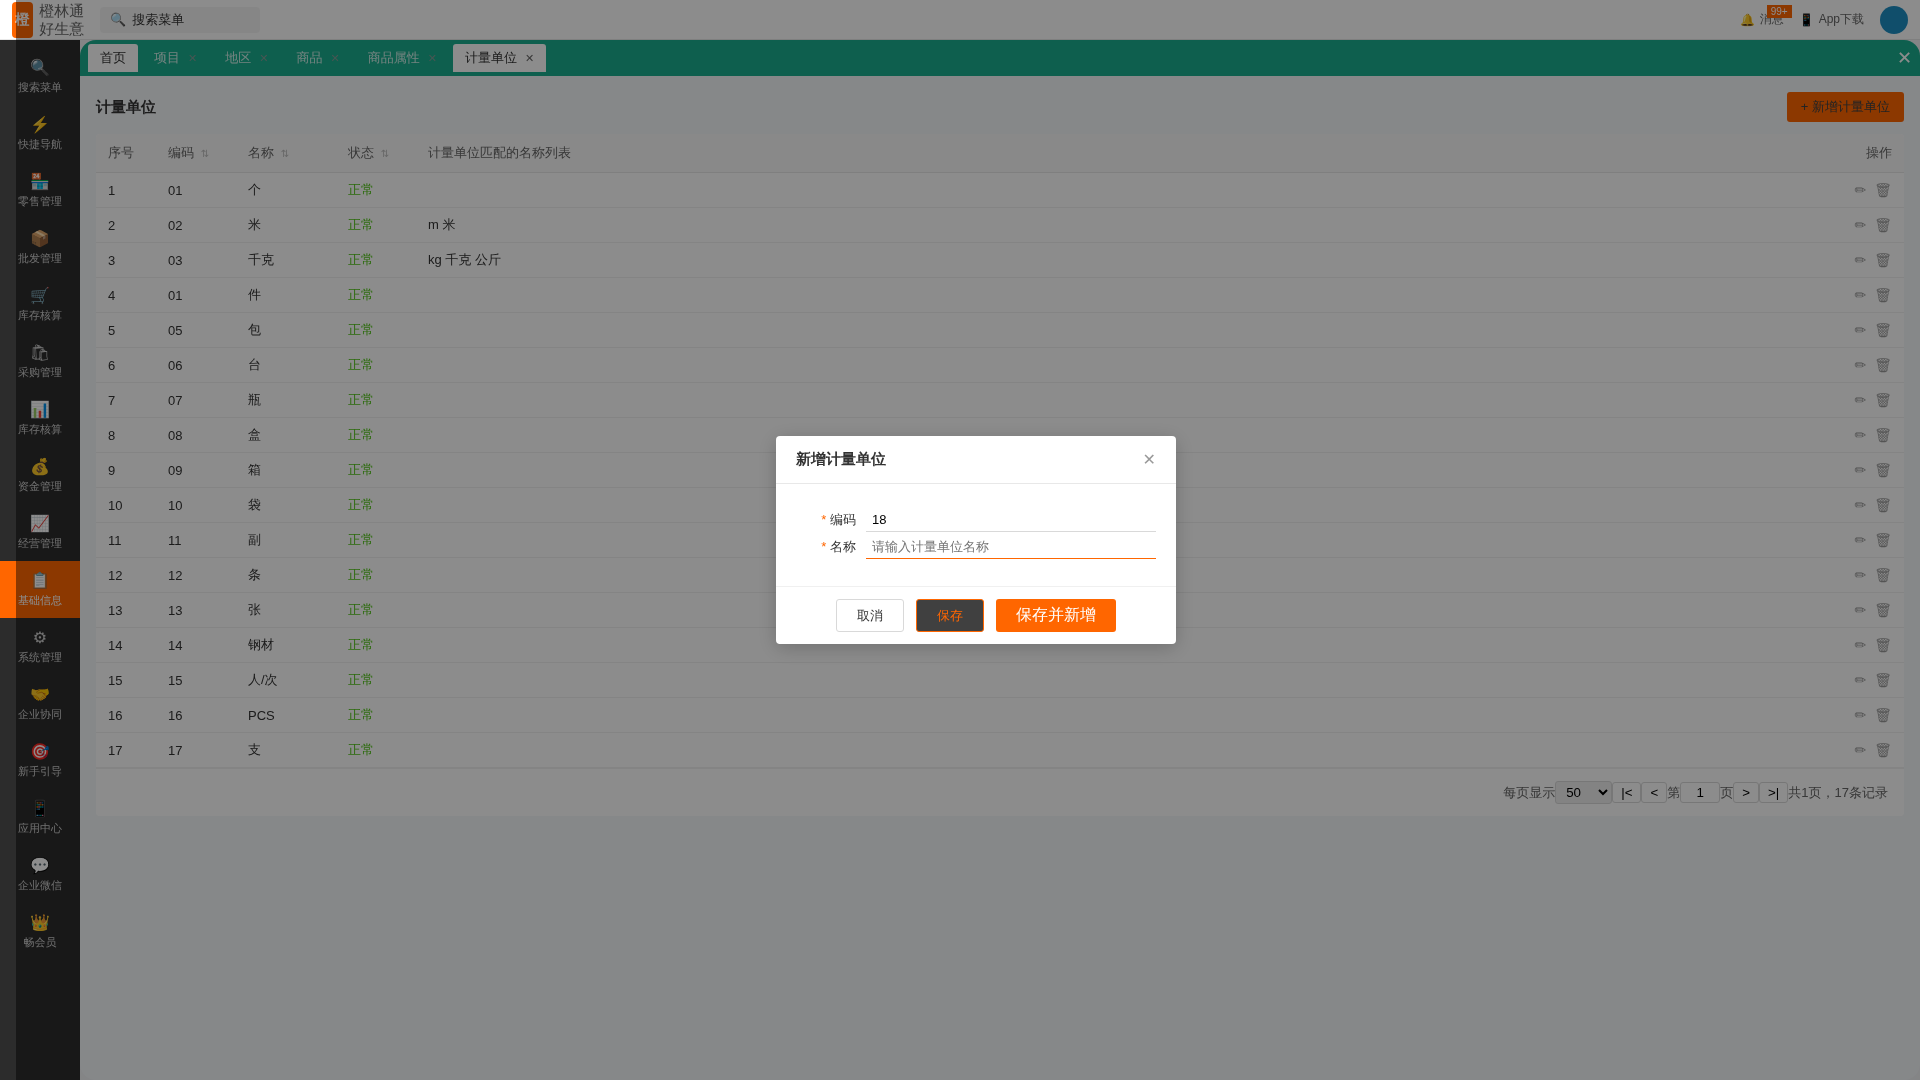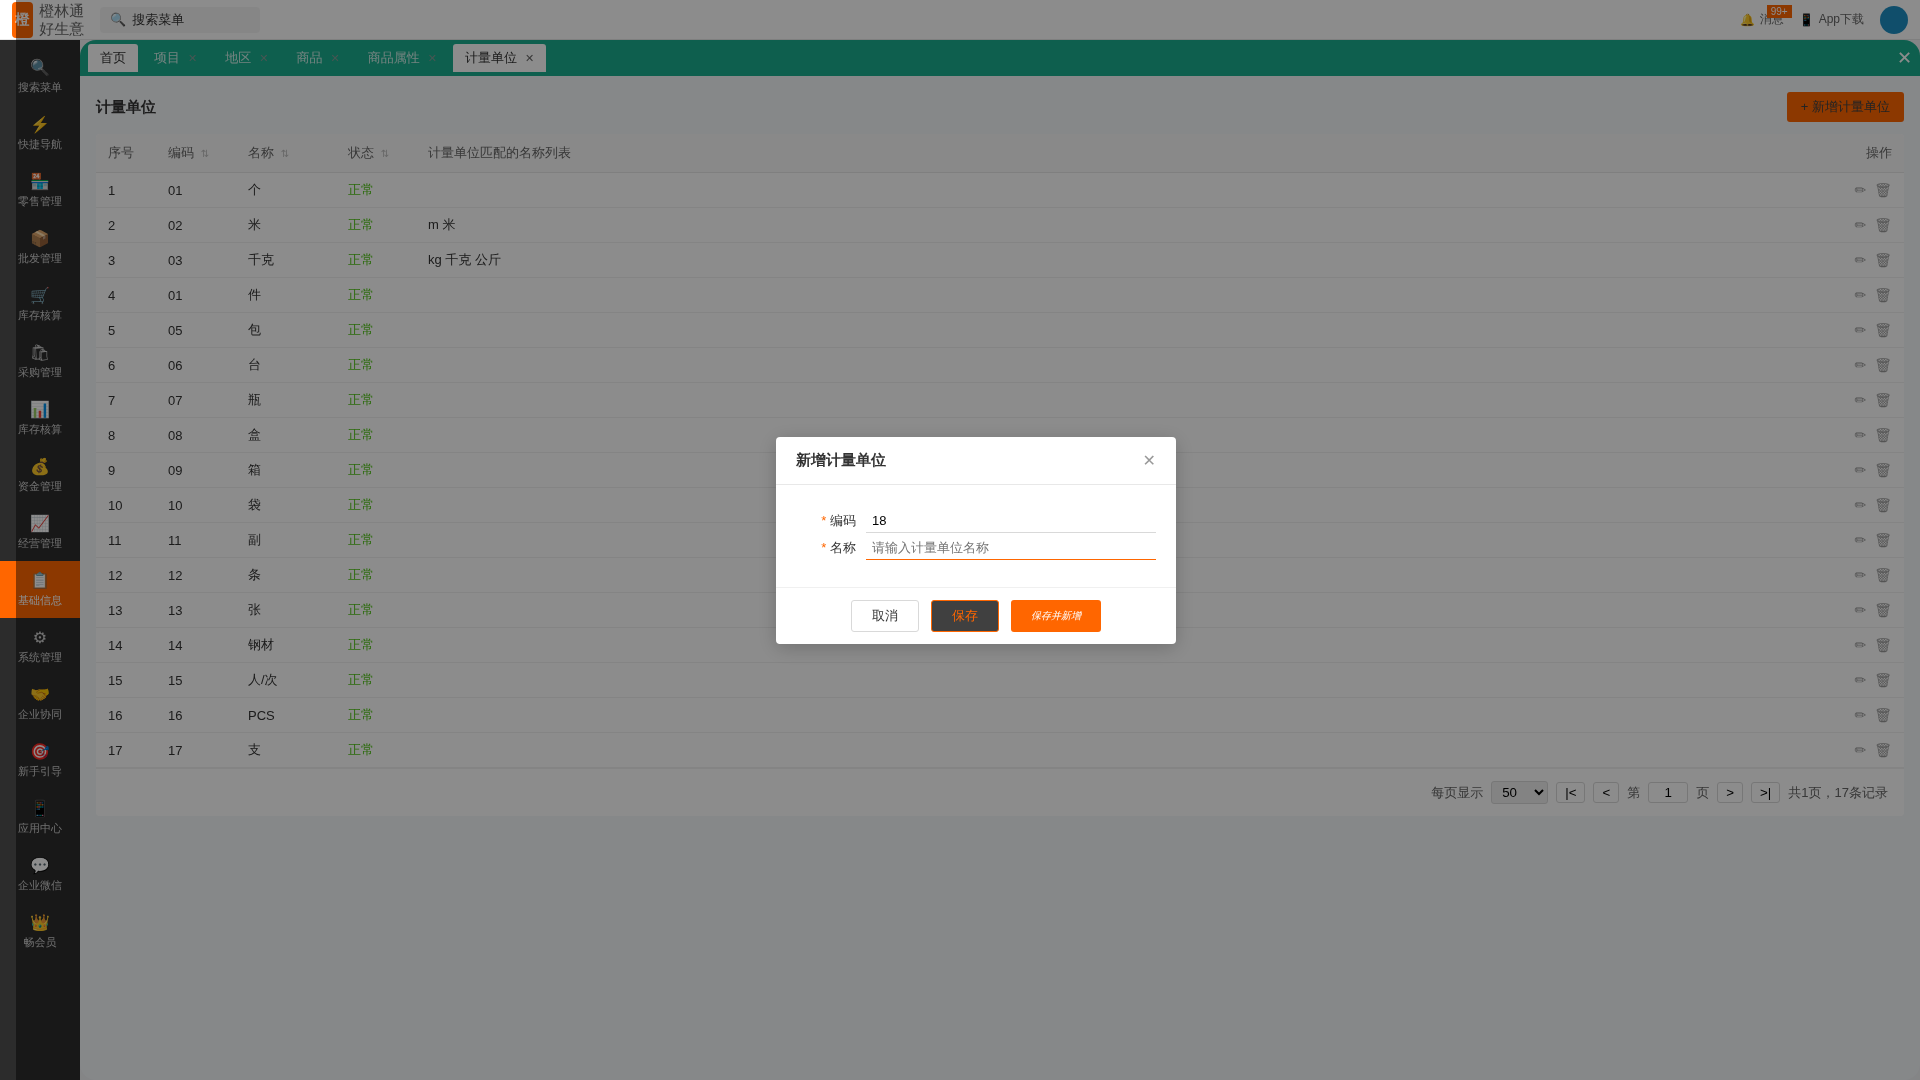--- a/index.html
+++ b/index.html
@@ -47,41 +47,41 @@
     .table-container { background: #fff; border-radius: 4px; overflow: hidden; }
     table { width: 100%; border-collapse: collapse; }
     thead tr { background: #fafafa; border-bottom: 1px solid #e8e8e8; }
     th { padding: 10px 12px; text-align: left; font-weight: normal; color: #666; font-size: 13px; white-space: nowrap; }
     td { padding: 8px 12px; border-bottom: 1px solid #f0f0f0; font-size: 13px; color: #333; }
     .status-normal { color: #52c41a; }
     .action-btns { display: flex; gap: 8px; }
     .action-btn { color: #999; cursor: pointer; font-size: 14px; }
 
     
-    .pagination { display: flex; align-items: center; justify-content: flex-end; padding: 12px 16px; background: #fff; border-top: 1px solid #f0f0f0; gap: 8px; font-size: 13px; color: #666; }
+    .pagination { display: flex; align-items: center; justify-content: flex-end; padding: 12px 16px; background: #fff; border-top: 1px solid #f0f0f0; gap: 0; font-size: 13px; color: #666; }
     .page-select { border: 1px solid #d9d9d9; border-radius: 3px; padding: 2px 6px; }
     .page-nav { border: 1px solid #d9d9d9; border-radius: 3px; padding: 2px 8px; cursor: pointer; background: #fff; }
 
     
     .overlay { position: fixed; top: 0; left: 16px; width: 1920px; height: 1080px; background: rgba(0,0,0,0.45); z-index: 100; display: flex; align-items: center; justify-content: center; }
 
     
     .modal { background: #fff; border-radius: 4px; width: 400px; box-shadow: 0 4px 20px rgba(0,0,0,0.2); }
     .modal-header { padding: 14px 20px; border-bottom: 1px solid #e8e8e8; display: flex; justify-content: space-between; align-items: center; }
     .modal-title { font-size: 15px; font-weight: bold; color: #333; }
     .modal-close { cursor: pointer; color: #999; font-size: 16px; }
     .modal-body { padding: 24px 20px; }
     .form-row { display: flex; align-items: center; margin-bottom: 3px; }
     .form-label { width: 60px; text-align: right; margin-right: 10px; font-size: 13px; color: #333; }
     .form-input { flex: 1; border: none; border-bottom: 1px solid #d9d9d9; padding: 4px 6px; font-size: 13px; outline: none; }
     .form-input.active-input { border-bottom-color: #f60; }
     .modal-footer { padding: 12px 20px; display: flex; justify-content: center; gap: 12px; border-top: 1px solid #f0f0f0; }
     .btn-cancel { border: 1px solid #d9d9d9; background: #fff; padding: 6px 20px; border-radius: 3px; cursor: pointer; font-size: 13px; color: #333; }
     .btn-save { border: 1px solid #f60; background: #404040; color: #f60; padding: 6px 20px; border-radius: 3px; cursor: pointer; font-size: 13px; }
-    .btn-save-new { background: #f60; color: #fff; border: none; padding: 6px 20px; border-radius: 3px; cursor: pointer; font-size: 10px; font-style: italic; }
+    .btn-save-new { background: #f60; color: #fff; border: none; padding: 6px 20px; border-radius: 3px; cursor: pointer; font-size: 16px; }
 
     .col-seq { width: 60px; }
     .col-code { width: 80px; }
     .col-name { width: 100px; }
     .col-status { width: 80px; }
     .col-match { }
     .col-action { width: 100px; text-align: right; }
 
     .sort-icon { font-size: 10px; color: #bbb; margin-left: 3px; }
   </style>

